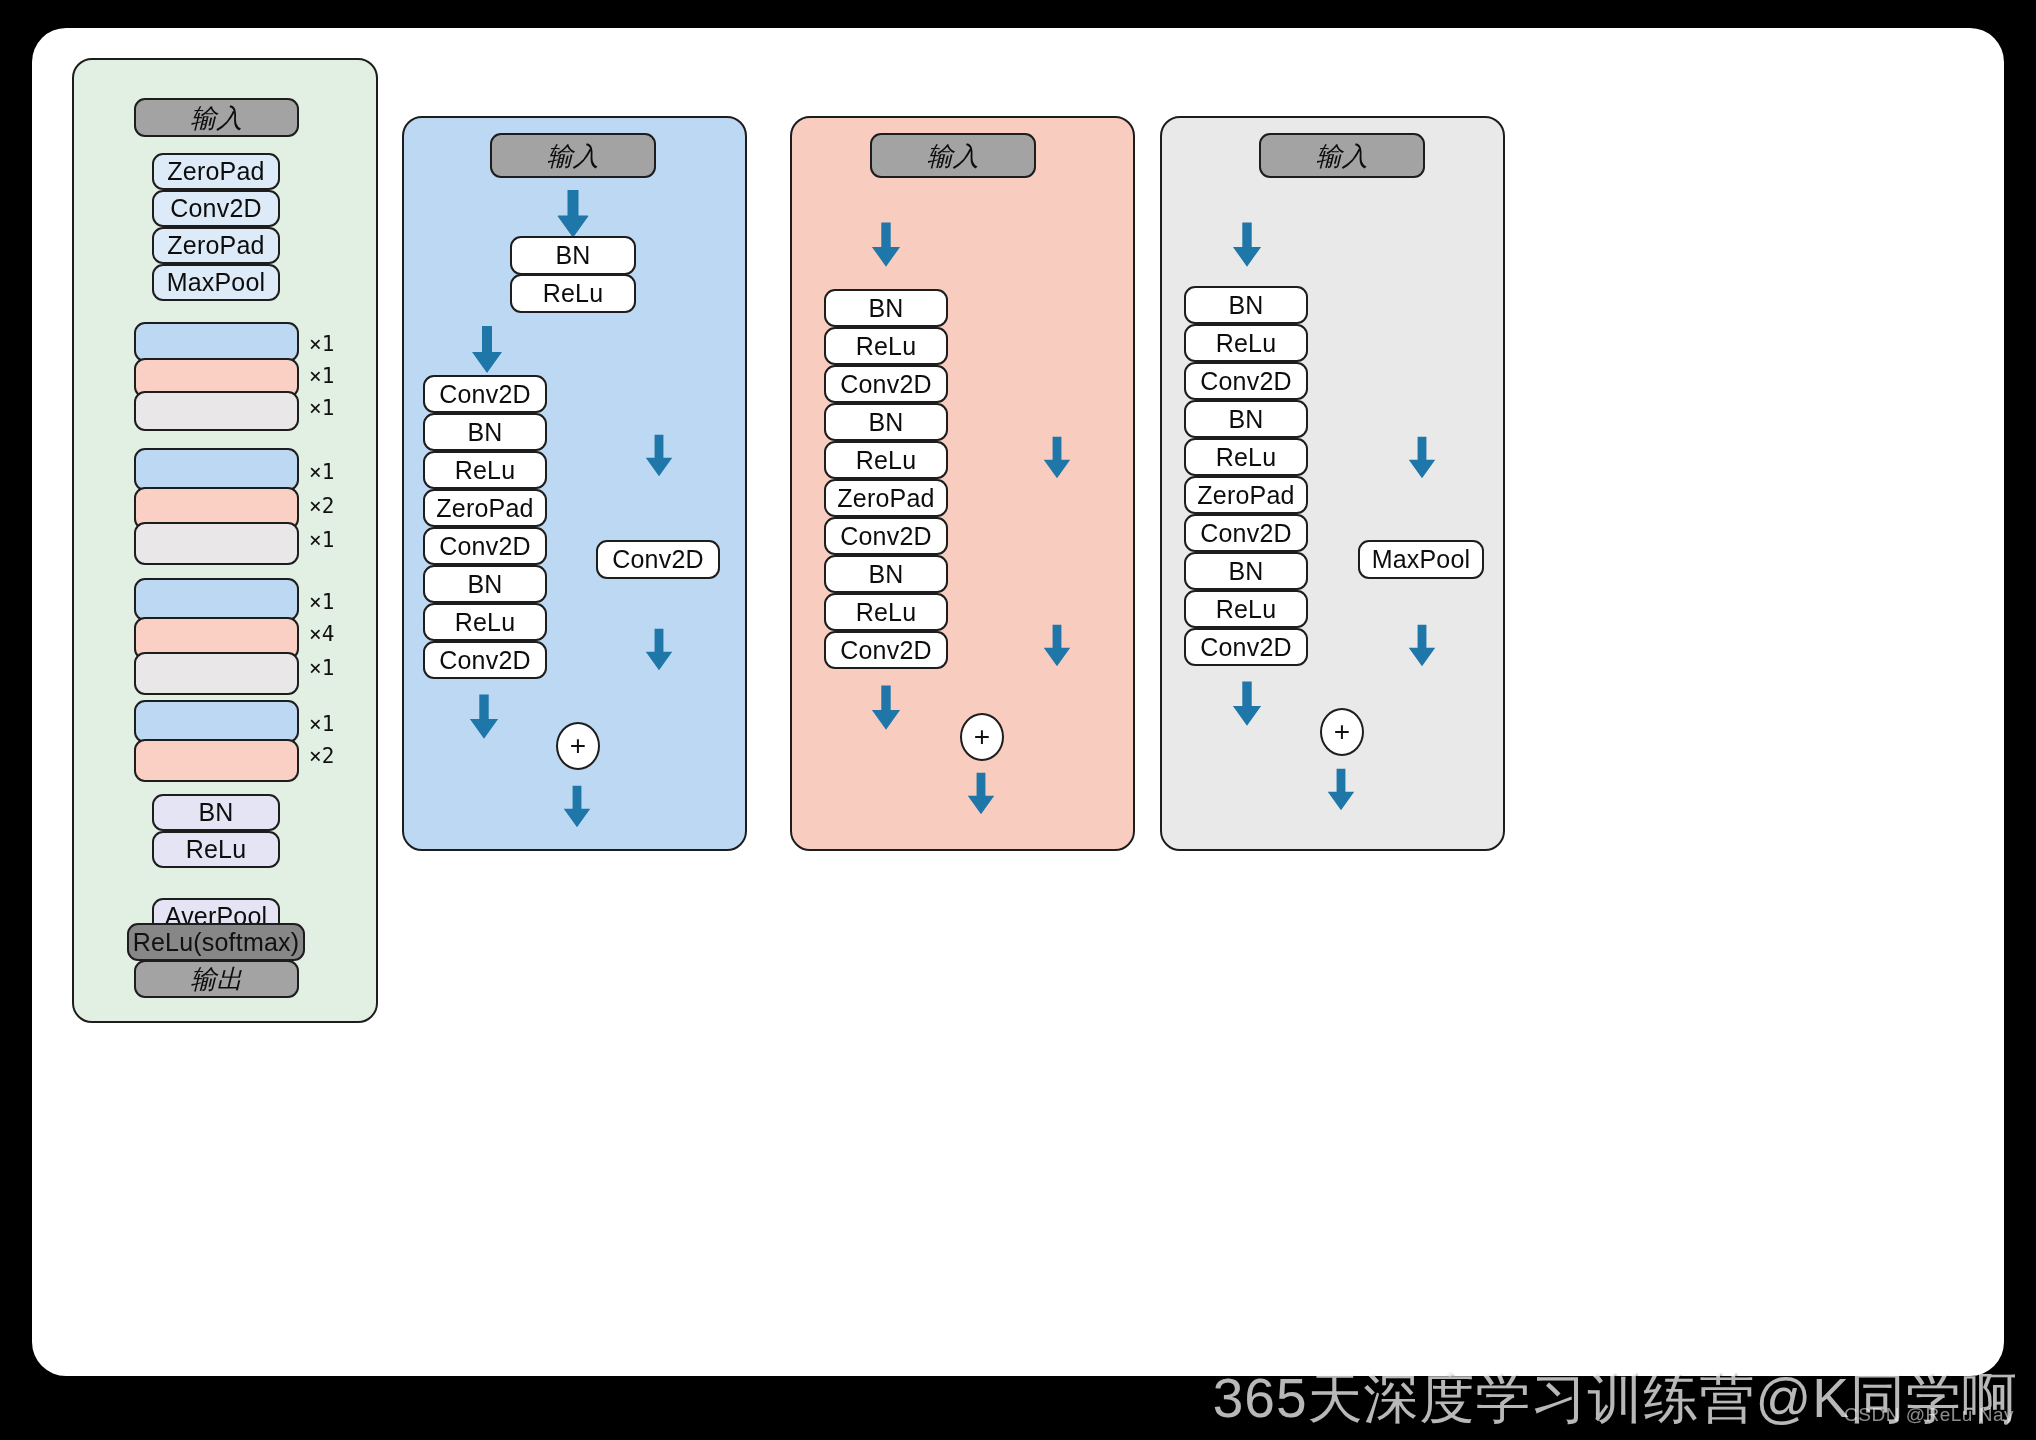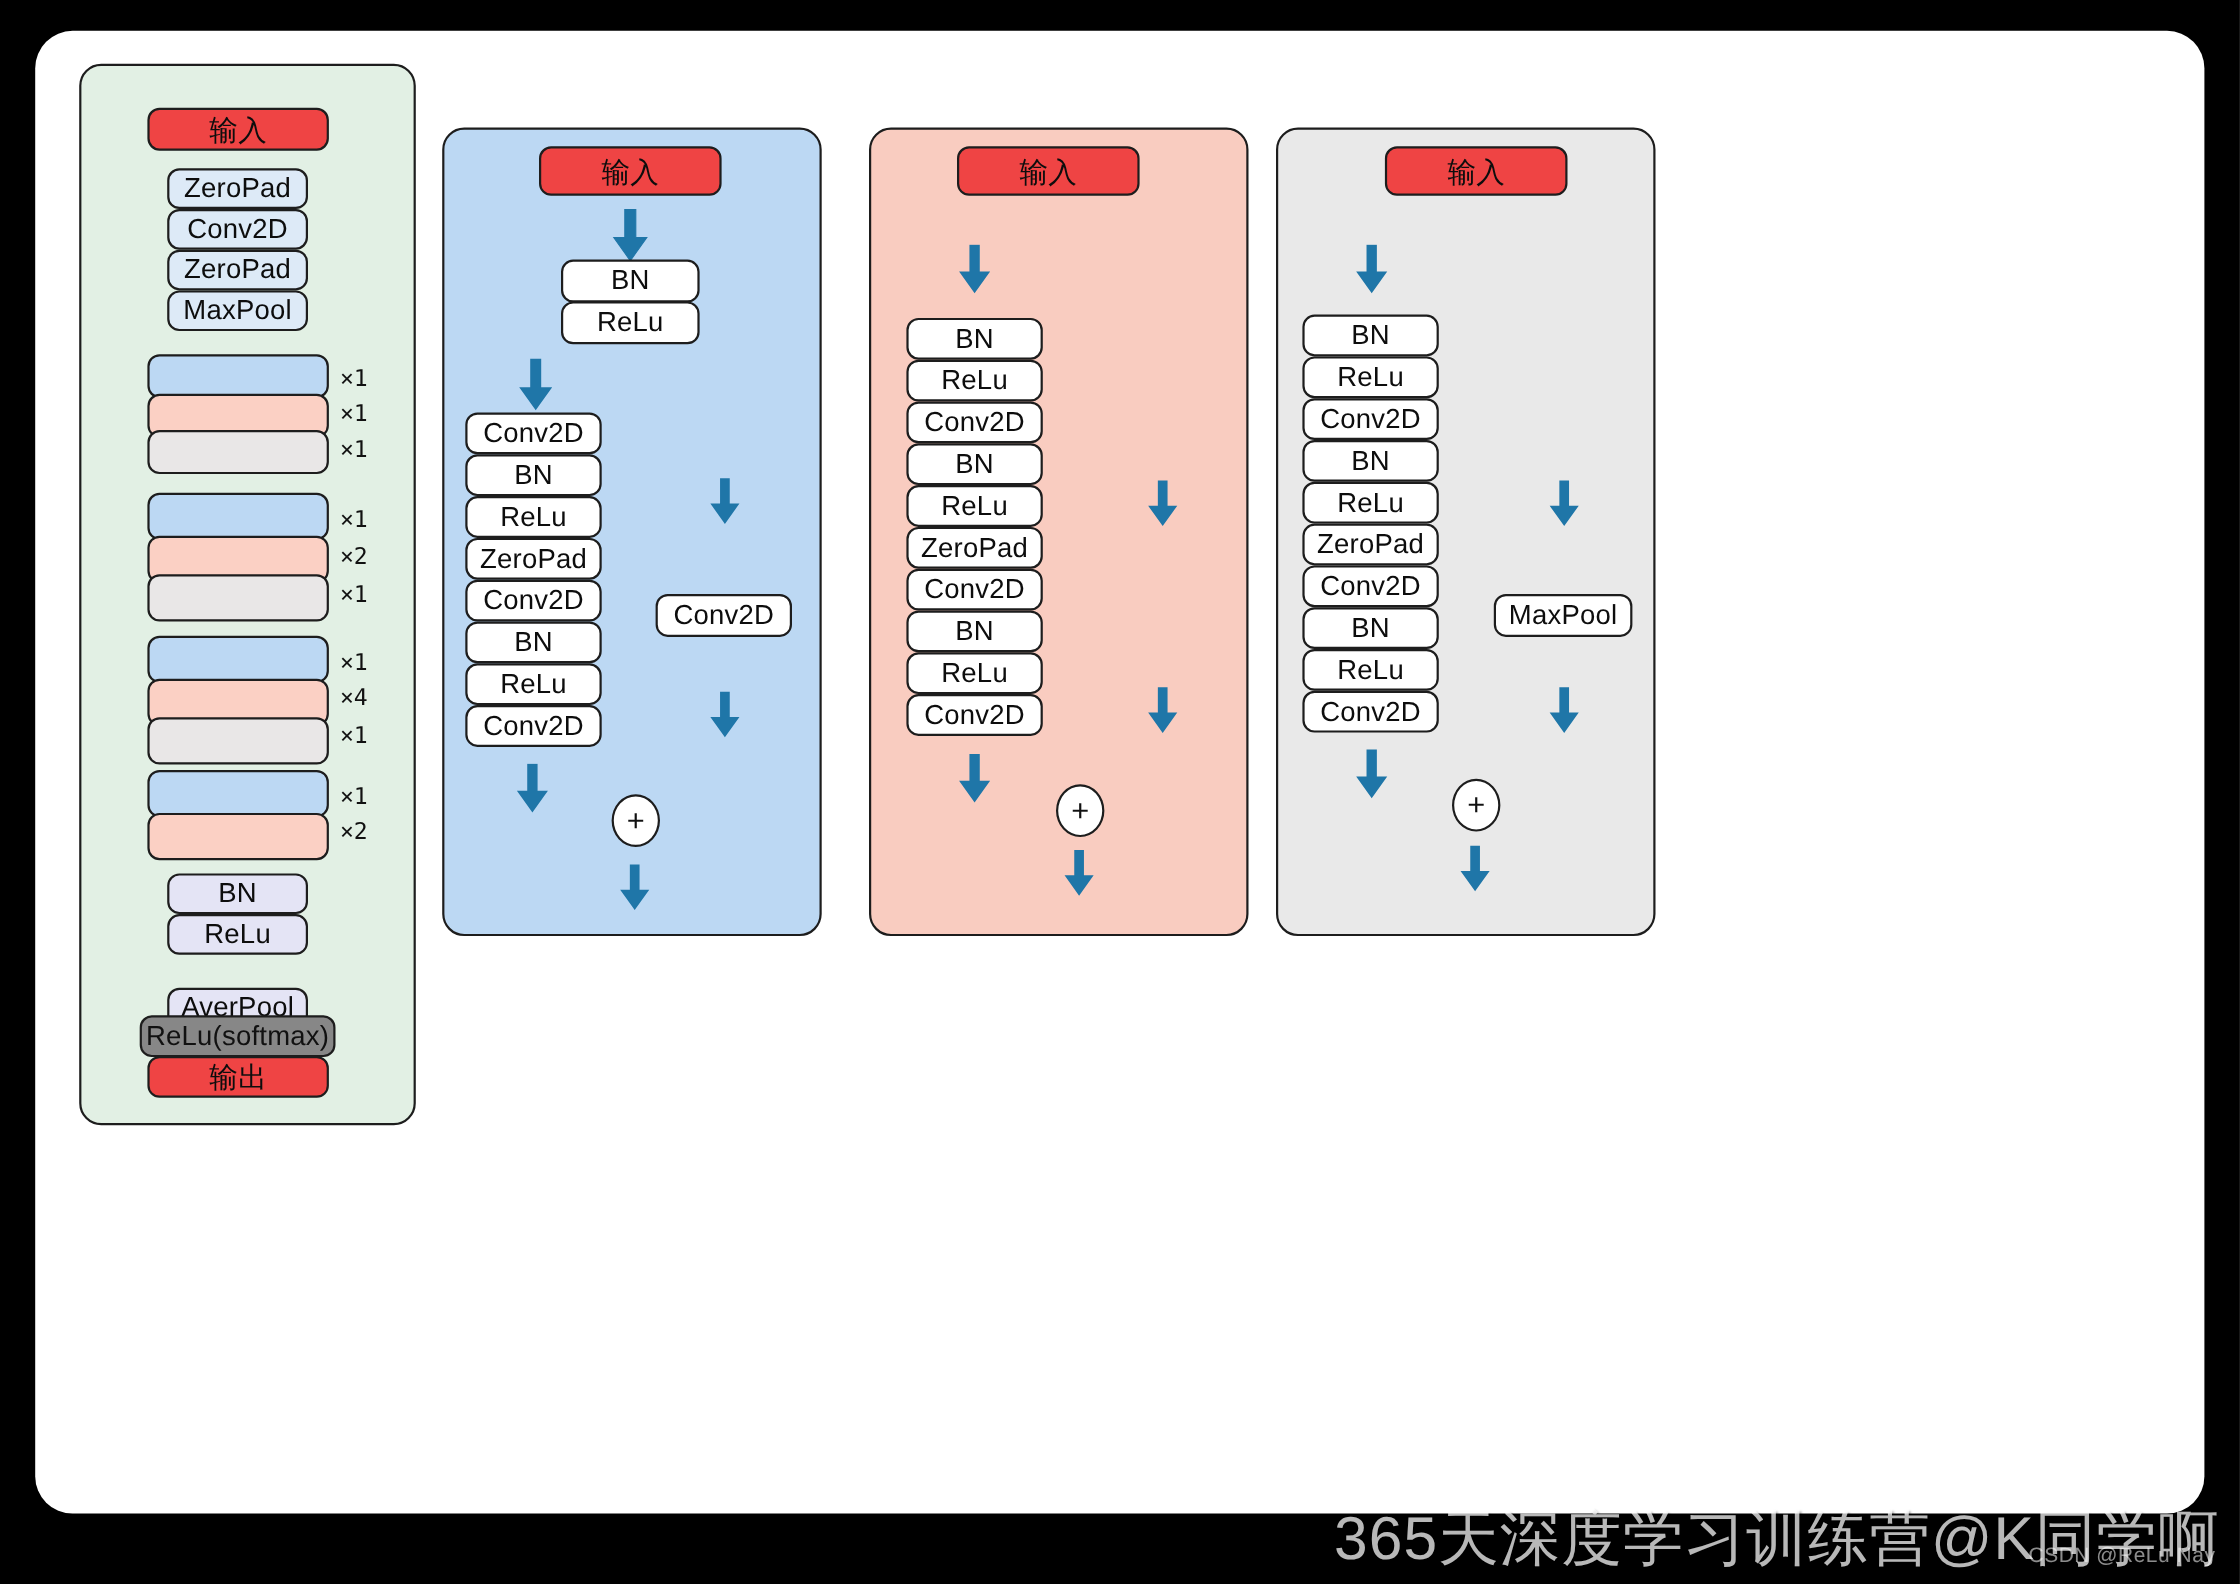--- a/index.html
+++ b/index.html
@@ -50,21 +50,21 @@
     position: absolute;
     border: 2.8px solid #1d1d1d;
     border-radius: 20px;
   }
   .panel-green { background: #e2f0e4; }
   .panel-blue  { background: #bcd8f3; }
   .panel-pink  { background: #f9ccc0; }
   .panel-gray  { background: #e9e9e9; }
 
   
-  .fill-green { background: #ef4444; }
+  .fill-green { background: #a3a3a3; font-style: italic; }
   .fill-lblue { background: #ddeaf7; }
   .fill-lav   { background: #e4e4f5; }
   .fill-gray  { background: #878787; color:#111; }
   .fill-white { background: #ffffff; }
   .blk-blue   { background: #bcd8f3; }
   .blk-pink   { background: #fbd0c4; }
   .blk-gray   { background: #e9e7e7; }
 
   
   .mult {

